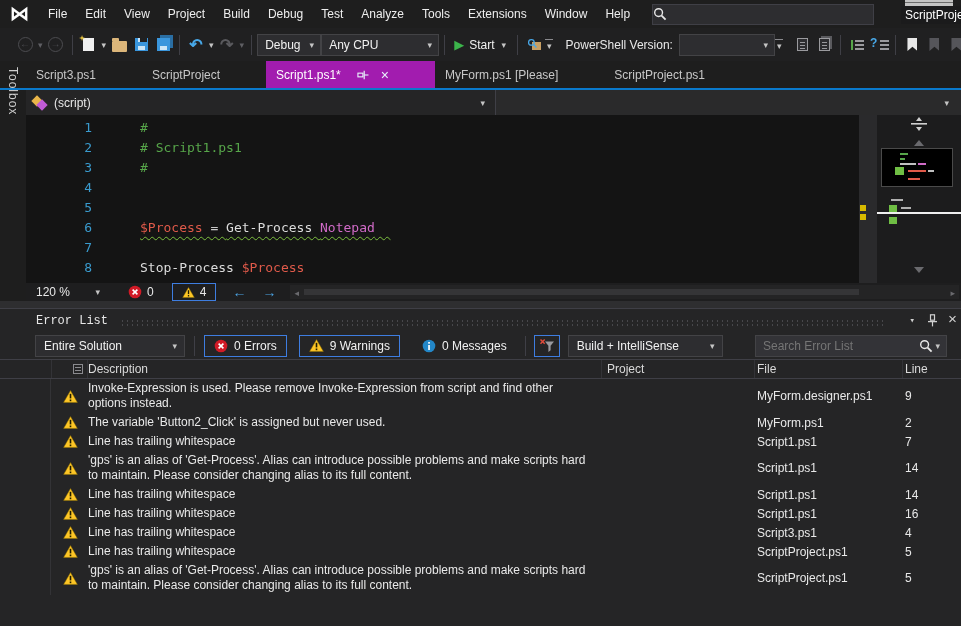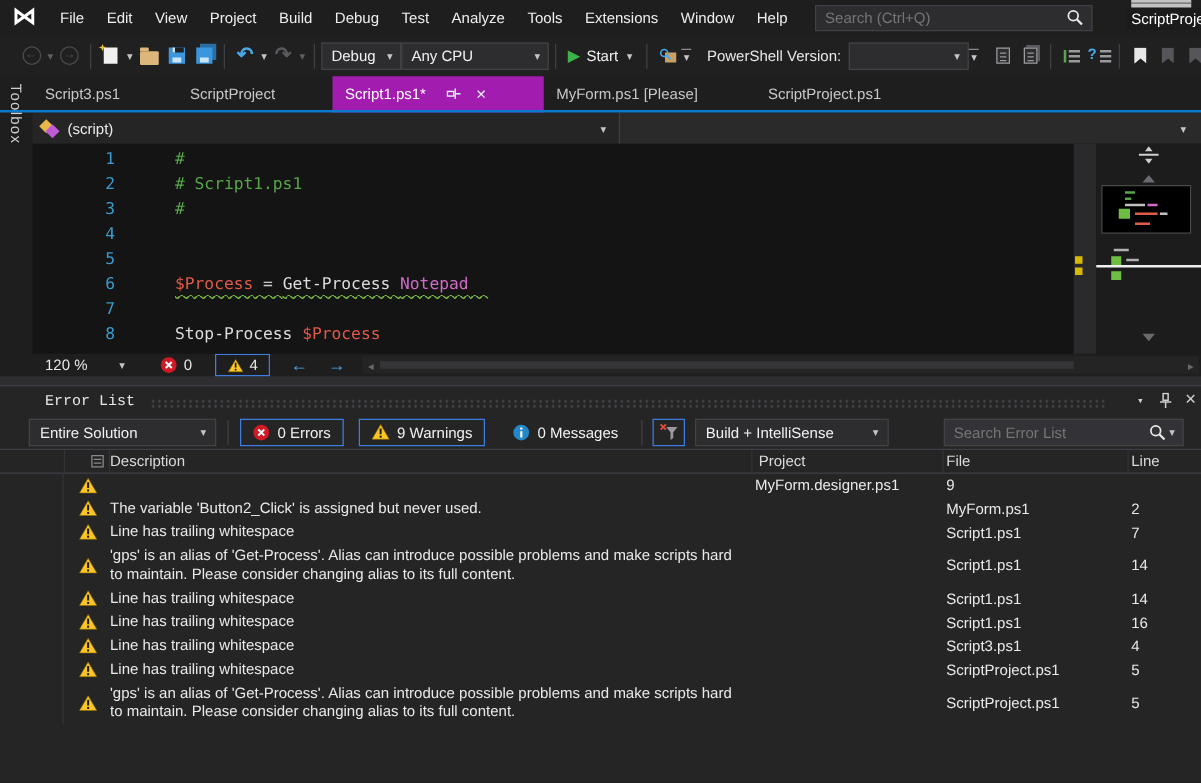--- a/index.html
+++ b/index.html
@@ -123,21 +123,21 @@
   .h-thumb { position:absolute; left:14px; right:100px; top:4px; height:6px; background:#353537; }
   
   .splitter { height:7px; background:#2e2e30; }
   
   .panel { height:318px; background:#252526; border-top:1px solid #3f3f46; }
   .panel-title { display:flex; align-items:center; height:23px; padding:0 4px 0 36px; color:#e8e8e8;font-family:Liberation Mono, monospace; }
   .dots { flex:1; height:8px; margin:4px 12px 0 12px;
     background-image:radial-gradient(circle, #47474b 1px, transparent 1.1px); background-size:5px 4px; }
   .title-btn { margin-left:10px; color:#d0d0d0; display:flex; align-items:center; }
   .close-x { font-size:15px; line-height:12px; }
-  .panel-toolbar { display:flex; align-items:center; height:27px; padding-left:23px; }
+  .panel-toolbar { display:flex; align-items:center; height:27px; padding-left:35px; }
   .pt-combo { display:flex; align-items:center; height:22px; background:#2d2d30; border:1px solid #434346; padding:0 5px 0 8px; }
   .pt-combo .caret { margin-left:auto; }
   .toggle-btn { display:flex; align-items:center; gap:6px; height:22px; padding:0 9px; color:#f1f1f1; border:1px solid transparent; }
   .toggle-btn.on { border-color:#3e7de0; }
   .search-box { display:flex; align-items:center; width:192px; height:22px; margin:0 14px 0 auto;
     background:#333337; border:1px solid #434346; }
   .search-box input { flex:1; min-width:0; background:transparent; border:0; outline:none; color:#999;
     font:12px "Liberation Sans", sans-serif; padding:0 7px; }
   .grid-row { display:grid; grid-template-columns:52px 36px 514px 153px 148px 58px; align-items:center; }
   .table-header { height:20px; border-top:1px solid #3f3f46; border-bottom:1px solid #3f3f46; color:#dadada; }
@@ -168,21 +168,20 @@
         <span class="menu-item">Build</span>
         <span class="menu-item">Debug</span>
         <span class="menu-item">Test</span>
         <span class="menu-item">Analyze</span>
         <span class="menu-item">Tools</span>
         <span class="menu-item">Extensions</span>
         <span class="menu-item">Window</span>
         <span class="menu-item">Help</span>
       </div>
     <div class="menu-search">
-      <input placeholder="Search (Ctrl+Q)" style="">
       <span id="menu-search-icon" style="display:flex;margin-right:6px">
           <svg width="14" height="14" viewBox="0 0 14 14">
     <circle cx="5.6" cy="5.6" r="3.9" fill="none" stroke="#e8e8e8" stroke-width="1.4"></circle>
     <line x1="8.6" y1="8.6" x2="12.6" y2="12.6" stroke="#e8e8e8" stroke-width="1.8"></line>
   </svg>
         </span>
     </div>
     <div class="corner-fragment"></div>
     <div class="window-title">ScriptProje</div>
   </div>
@@ -532,20 +531,21 @@
     <div class="rows-wrap" id="error-rows">
         <div class="grid-row row">
           <span></span>
           <span class="cell-icon">
             <svg width="15" height="13" viewBox="0 0 15 13">
     <path d="M7.5 0.6 L14.4 12.4 H0.6 Z" fill="#fdc626" stroke="#8a6d00" stroke-width="0.5"></path>
     <rect x="6.7" y="3.8" width="1.6" height="4.6" fill="#201c00"></rect>
     <rect x="6.7" y="9.5" width="1.6" height="1.7" fill="#201c00"></rect>
   </svg>
           </span>
+          <span class="cell-desc">Invoke-Expression is used. Please remove Invoke-Expression from script and find other options instead.</span>
           <span class="cell-proj"></span>
           <span class="cell-file">MyForm.designer.ps1</span>
           <span class="cell-line">9</span>
         </div>
         <div class="grid-row row">
           <span></span>
           <span class="cell-icon">
             <svg width="15" height="13" viewBox="0 0 15 13">
     <path d="M7.5 0.6 L14.4 12.4 H0.6 Z" fill="#fdc626" stroke="#8a6d00" stroke-width="0.5"></path>
     <rect x="6.7" y="3.8" width="1.6" height="4.6" fill="#201c00"></rect>

